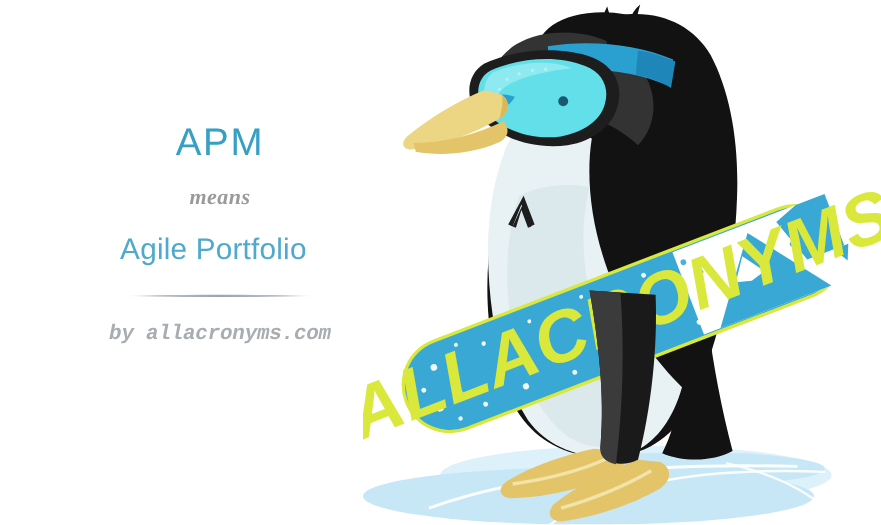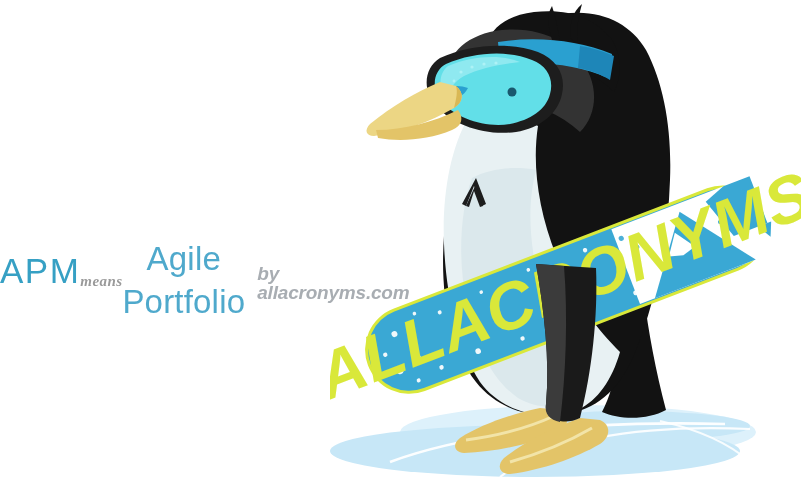--- a/index.html
+++ b/index.html
@@ -19,48 +19,48 @@
   }
 
   
   .text-block {
     position: absolute;
     left: 0;
     top: 0;
     width: 400px;
     height: 477px;
     display: flex;
-    flex-direction: row;
+    flex-direction: column;
     align-items: center;
     justify-content: flex-start;
-    padding-top: 64px;
+    padding-top: 112px;
     box-sizing: border-box;
   }
   .acronym {
     font-family: "Liberation Sans", sans-serif;
     font-size: 35px;
     font-weight: 300;
     letter-spacing: 1.5px;
     color: #36a0c4;
     line-height: 1;
     margin: 0;
   }
   .means {
     font-family: "Liberation Serif", serif;
-    font-size: 15px;
+    font-size: 20px;
     font-weight: bold;
     font-style: italic;
     color: #9a9a9a;
     margin: 22px 0 0 0;
     line-height: 1;
     letter-spacing: 0.4px;
   }
   .meaning {
     font-family: "Liberation Sans", sans-serif;
-    font-size: 33px;
+    font-size: 27px;
     font-weight: 300;
     color: #4fa9cc;
     line-height: 1.28;
     text-align: center;
     margin: 20px 12px 0 0;
     max-width: 260px;
     letter-spacing: 0.2px;
   }
   .divider {
     width: 170px;
@@ -68,21 +68,21 @@
     margin: 24px 0 0 0;
     background: linear-gradient(to right,
         rgba(200,206,212,0) 0%,
         rgba(168,176,186,0.85) 22%,
         rgba(150,160,172,0.95) 50%,
         rgba(168,176,186,0.85) 78%,
         rgba(200,206,212,0) 100%);
     border-radius: 50%;
   }
   .brand {
-    font-family: Liberation Sans, sans-serif;
+    font-family: Liberation Mono, monospace;
     font-size: 19px;
     font-weight: bold;
     font-style: italic;
     color: #a8adb2;
     margin: 24px 0 0 0;
     line-height: 1;
     letter-spacing: -0.2px;
   }
 
   

